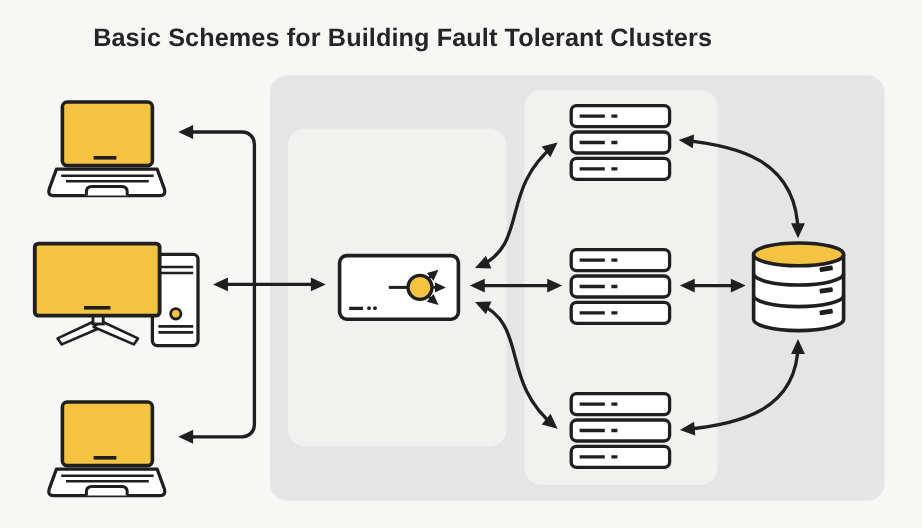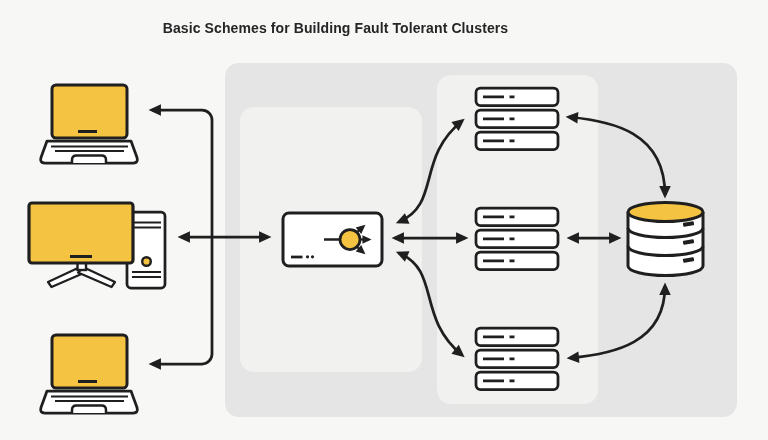--- a/index.html
+++ b/index.html
@@ -3,21 +3,21 @@
 <meta charset="utf-8">
 <style>
   html,body{margin:0;padding:0;}
   body{
     width:768px;height:440px;position:relative;overflow:hidden;
     background:var(--page-bg,#F7F7F6);
     font-family:"Liberation Sans","DejaVu Sans",sans-serif;
   }
   .title{
     position:absolute;top:20px;left:0;width:671px;text-align:center;
-    font-size:14px;font-weight:700;letter-spacing:.1px;
+    font-size:21px;font-weight:700;letter-spacing:.1px;
     color:var(--title-color,#252525);
   }
   svg{position:absolute;top:0;left:0;}
   .panel-outer{fill:var(--panel-outer,#E6E5E5);}
   .panel-inner{fill:var(--panel-inner,#F1F1F0);}
   .node{fill:var(--node-fill,#FFFFFF);stroke:var(--ink,#1F1F1F);}
   .accent{fill:var(--accent,#F5C342);stroke:var(--ink,#1F1F1F);}
   .ink-line{fill:none;stroke:var(--ink,#1F1F1F);}
   .ink-fill{fill:var(--ink,#1F1F1F);stroke:none;}
   .arrow{fill:none;stroke:var(--ink,#1F1F1F);stroke-width:2.75;stroke-linejoin:round;}

